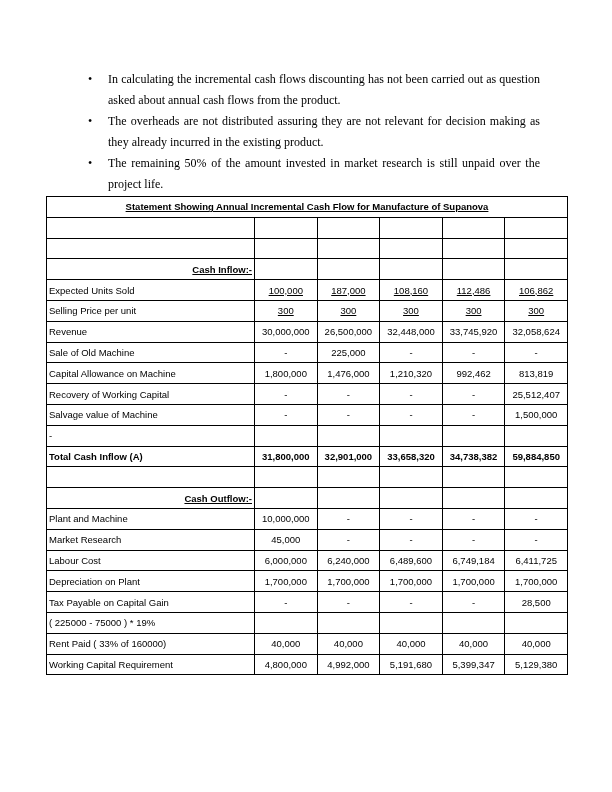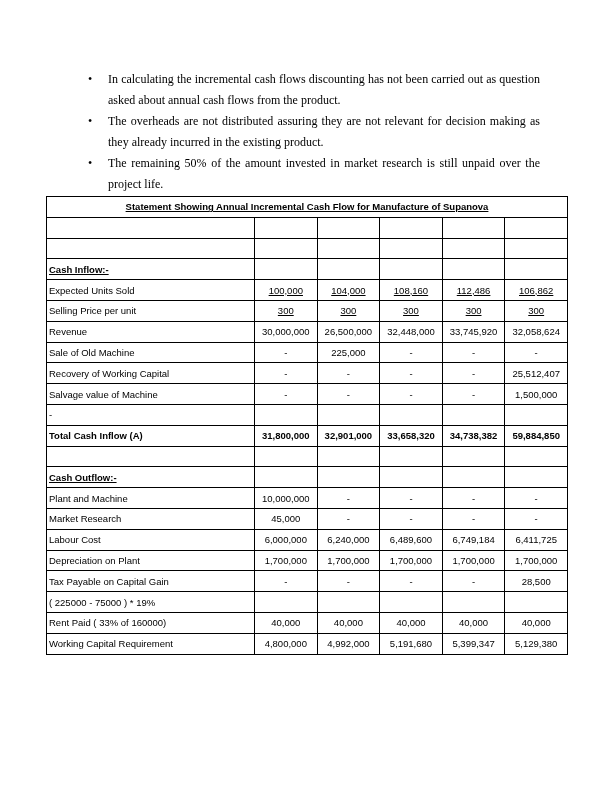--- a/index.html
+++ b/index.html
@@ -7,21 +7,21 @@
   .bullets { position:absolute; left:88px; top:69px; width:452px; margin:0; padding:0; list-style:none;
     font-family:"Liberation Serif", serif; font-size:12px; color:#000; line-height:21px; }
   .bullets li { position:relative; padding-left:20px; text-align:justify; }
   .bullets li .dot { position:absolute; left:0; top:0; font-size:12px; }
   table.cf { position:absolute; left:46px; top:196px; border-collapse:collapse; table-layout:fixed;
     width:521px; font-family:"Liberation Sans", sans-serif; font-size:9.5px; color:#000;padding-left:24px; }
   table.cf td { border:1px solid #000; height:19.8px; padding:0 2px; white-space:nowrap; overflow:hidden; }
   table.cf td.num { text-align:center; }
   .title { text-align:center; font-weight:bold; text-decoration:underline; }
   .hdr { text-align:center; font-weight:bold; text-decoration:underline; }
-  .sect { font-weight:bold; text-decoration:underline; }
+  .sect { font-weight:bold; text-decoration:underline;text-align:right; }
   .bold { font-weight:bold; }
   .ul { text-decoration:underline; }
   col.c0 { width:208px; } col.cn { width:62.6px; }
 </style>
 </head>
 <body>
 
 <ul class="bullets">
   <li><span class="dot">•</span><span>In calculating the incremental cash flows discounting has not been carried out as question asked about annual cash flows from the product.</span></li>
   <li><span class="dot">•</span><span>The overheads are not distributed assuring they are not relevant for decision making as they already incurred in the existing product.</span></li>
@@ -61,21 +61,21 @@
         <td class="sect">Cash Inflow:-</td>
         <td class="num"></td>
         <td class="num"></td>
         <td class="num"></td>
         <td class="num"></td>
         <td class="num"></td>
       </tr>
       <tr>
         <td>Expected Units Sold</td>
         <td class="num"><span class="ul">100,000</span></td>
-        <td class="num"><span class="ul">104,000</span></td>
+        <td class="num"><span class="ul">187,000</span></td>
         <td class="num"><span class="ul">108,160</span></td>
         <td class="num"><span class="ul">112,486</span></td>
         <td class="num"><span class="ul">106,862</span></td>
       </tr>
       <tr>
         <td>Selling Price per unit</td>
         <td class="num"><span class="ul">300</span></td>
         <td class="num"><span class="ul">300</span></td>
         <td class="num"><span class="ul">300</span></td>
         <td class="num"><span class="ul">300</span></td>
@@ -91,20 +91,28 @@
       </tr>
       <tr>
         <td>Sale of Old Machine</td>
         <td class="num">-</td>
         <td class="num">225,000</td>
         <td class="num">-</td>
         <td class="num">-</td>
         <td class="num">-</td>
       </tr>
       <tr>
+        <td>Capital Allowance on Machine</td>
+        <td class="num">1,800,000</td>
+        <td class="num">1,476,000</td>
+        <td class="num">1,210,320</td>
+        <td class="num">992,462</td>
+        <td class="num">813,819</td>
+      </tr>
+      <tr>
         <td>Recovery of Working Capital</td>
         <td class="num">-</td>
         <td class="num">-</td>
         <td class="num">-</td>
         <td class="num">-</td>
         <td class="num">25,512,407</td>
       </tr>
       <tr>
         <td>Salvage value of Machine</td>
         <td class="num">-</td>

